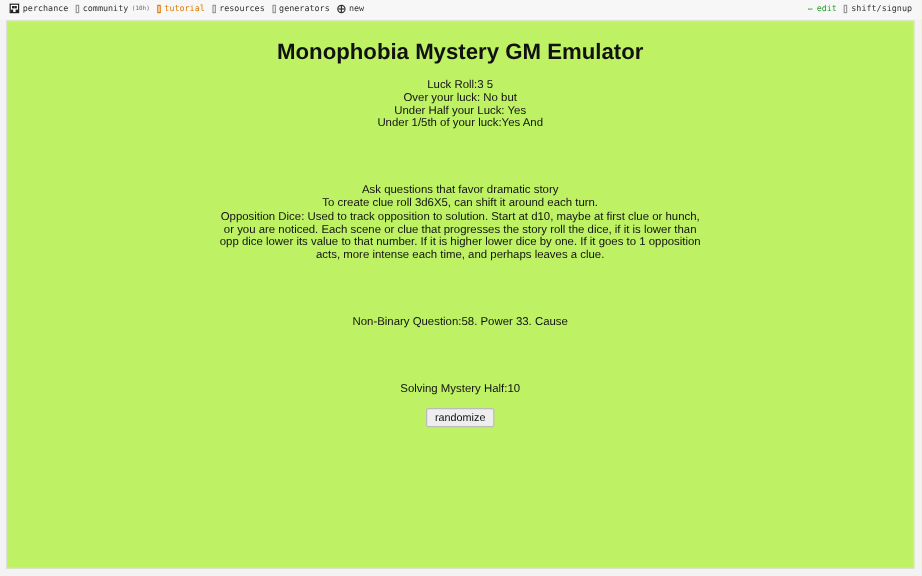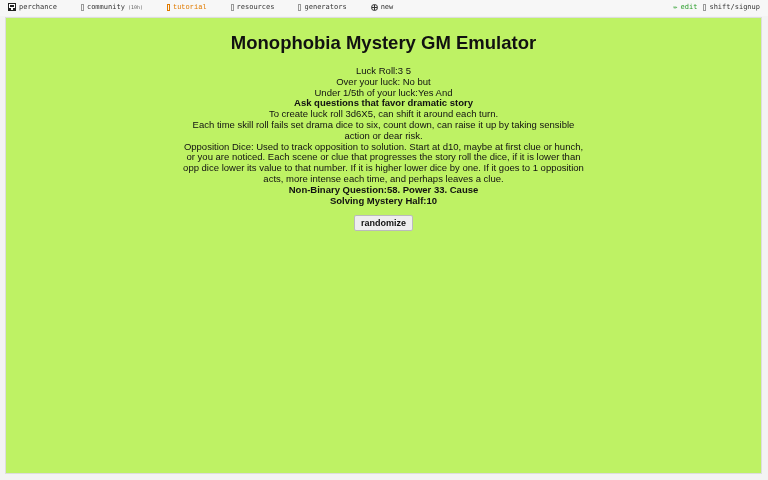--- a/index.html
+++ b/index.html
@@ -1,37 +1,37 @@
 <!DOCTYPE html>
 <html><head>
 <meta charset="utf-8">
 <style>
   html, body { margin:0; padding:0; width:768px; height:480px; overflow:hidden; background:#f3f3f3; }
   body { font-family: "Liberation Sans", sans-serif; }
   .topbar { position:absolute; left:0; top:0; width:768px; height:16px; background:#f7f7f7; font-family:"DejaVu Sans Mono","Liberation Mono",monospace; font-size:7px; color:#333; }
-  .topbar .left { position:absolute; left:8px; top:3px; display:flex; align-items:flex-start; gap:24px; white-space:nowrap; }
+  .topbar .left { position:absolute; left:8px; top:3px; display:flex; align-items:flex-start; gap:6px; white-space:nowrap; }
   .topbar .right { position:absolute; right:8px; top:3px; display:flex; align-items:center; gap:6px; white-space:nowrap; }
   .nav-item { display:flex; align-items:center; gap:3px; cursor:pointer; }
   .dice { width:8px; height:8px; border:1px solid #222; box-sizing:border-box; position:relative; background:#fff; }
   .dice::before, .dice::after { content:""; position:absolute; width:2px; height:2px; background:#222; }
   .dice::before { left:1px; top:1px; box-shadow:3px 3px 0 #222; }
   .dice::after { right:1px; top:1px; box-shadow:-3px 3px 0 #222; }
   .box-icon { display:inline-block; width:3px; height:7px; border:1px solid #999; box-sizing:border-box; }
-  .tutorial { color:#e07b00;font-family:Liberation Mono, monospace; }
+  .tutorial { color:#e07b00; }
   .tutorial .box-icon { border-color:#e07b00; }
   .small { font-size:5px; color:#666; }
   .edit { color:#2a9d2a; }
   .plus-icon { display:inline-block; width:7px; height:7px; border:1px solid #333; border-radius:50%; box-sizing:border-box; position:relative; }
   .plus-icon::before { content:""; position:absolute; left:2px; top:0; width:1px; height:5px; background:#333; }
   .plus-icon::after { content:""; position:absolute; left:0; top:2px; width:5px; height:1px; background:#333; }
   .main { position:absolute; left:5px; top:17px; width:757px; height:457px; background:#bef264; border:1px solid #ddd; box-sizing:border-box; }
   .content { text-align:center; color:#111; font-size:9.5px; line-height:10.8px; padding:0 176px; }
   h1 { font-size:18.5px; font-weight:bold; margin:14px 0 12px 0; line-height:22px; color:#111; }
-  .bold { font-weight:bold; }
-  .btn { display:inline-block; margin-top:9px; padding:2px 6px; font-family:"Liberation Sans",sans-serif; font-size:9px; border:1px solid #bbb; background:#eee; border-radius:2px; cursor:pointer; color:#111;font-weight:bold; }
+  .bold { font-weight:normal;margin-top:45px; }
+  .btn { display:inline-block; margin-top:9px; padding:2px 6px; font-family:"Liberation Sans",sans-serif; font-size:9px; border:1px solid #bbb; background:#eee; border-radius:2px; cursor:pointer; color:#111; }
 </style>
 </head>
 <body>
 
 <div class="topbar">
   <div class="left">
     <div class="nav-item">
       <span class="dice"></span>
       <span>perchance</span>
     </div>
@@ -67,22 +67,22 @@
       <span>shift/signup</span>
     </div>
   </div>
 </div>
 
 <div class="main">
   <div class="content">
     <h1>Monophobia Mystery GM Emulator</h1>
     <div>Luck Roll:3 5</div>
     <div>Over your luck: No but</div>
+    <div>Under Half your Luck: Yes</div>
     <div>Under 1/5th of your luck:Yes And</div>
     <div class="bold">Ask questions that favor dramatic story</div>
-    <div>To create luck roll 3d6X5, can shift it around each turn.</div>
-    <div>Each time skill roll fails set drama dice to six, count down, can raise it up by taking sensible action or dear risk.</div>
+    <div>To create clue roll 3d6X5, can shift it around each turn.</div>
     <div>Opposition Dice: Used to track opposition to solution. Start at d10, maybe at first clue or hunch, or you are noticed. Each scene or clue that progresses the story roll the dice, if it is lower than opp dice lower its value to that number. If it is higher lower dice by one. If it goes to 1 opposition acts, more intense each time, and perhaps leaves a clue.</div>
     <div class="bold">Non-Binary Question:58. Power 33. Cause</div>
     <div class="bold">Solving Mystery Half:10</div>
     <button class="btn">randomize</button>
   </div>
 </div>
 
 </body></html>

